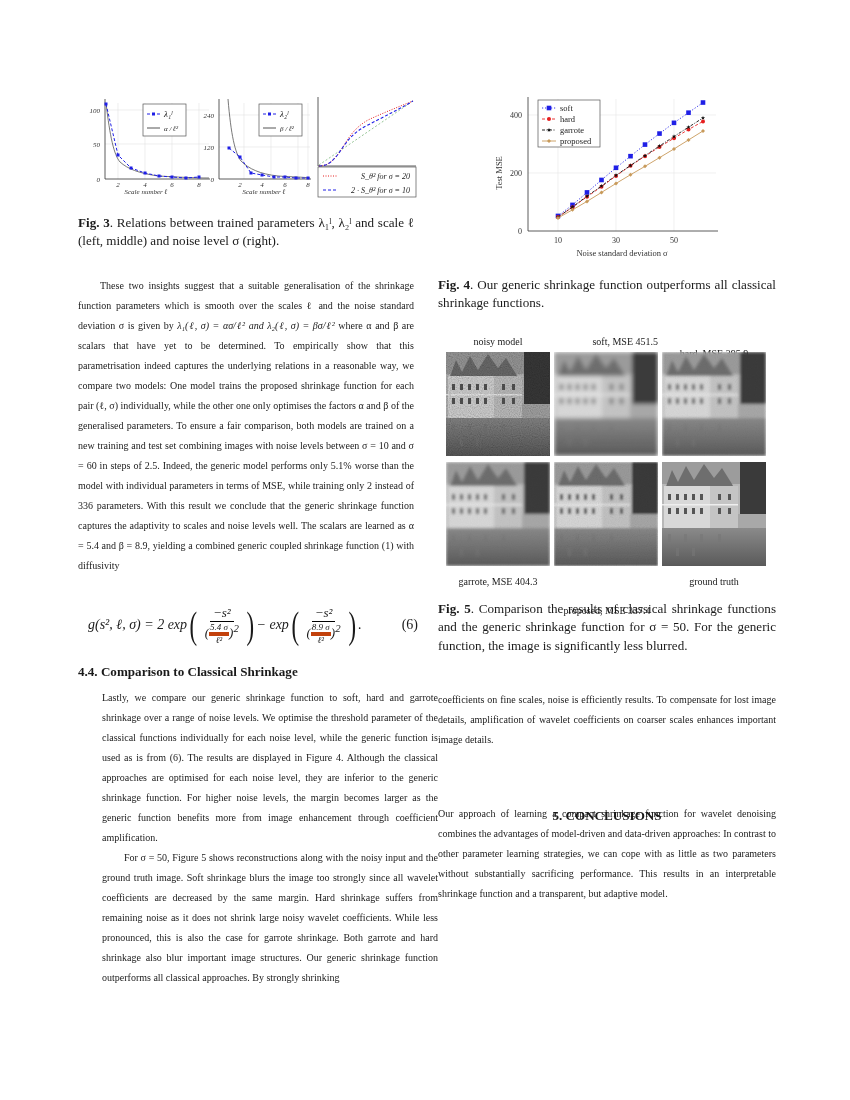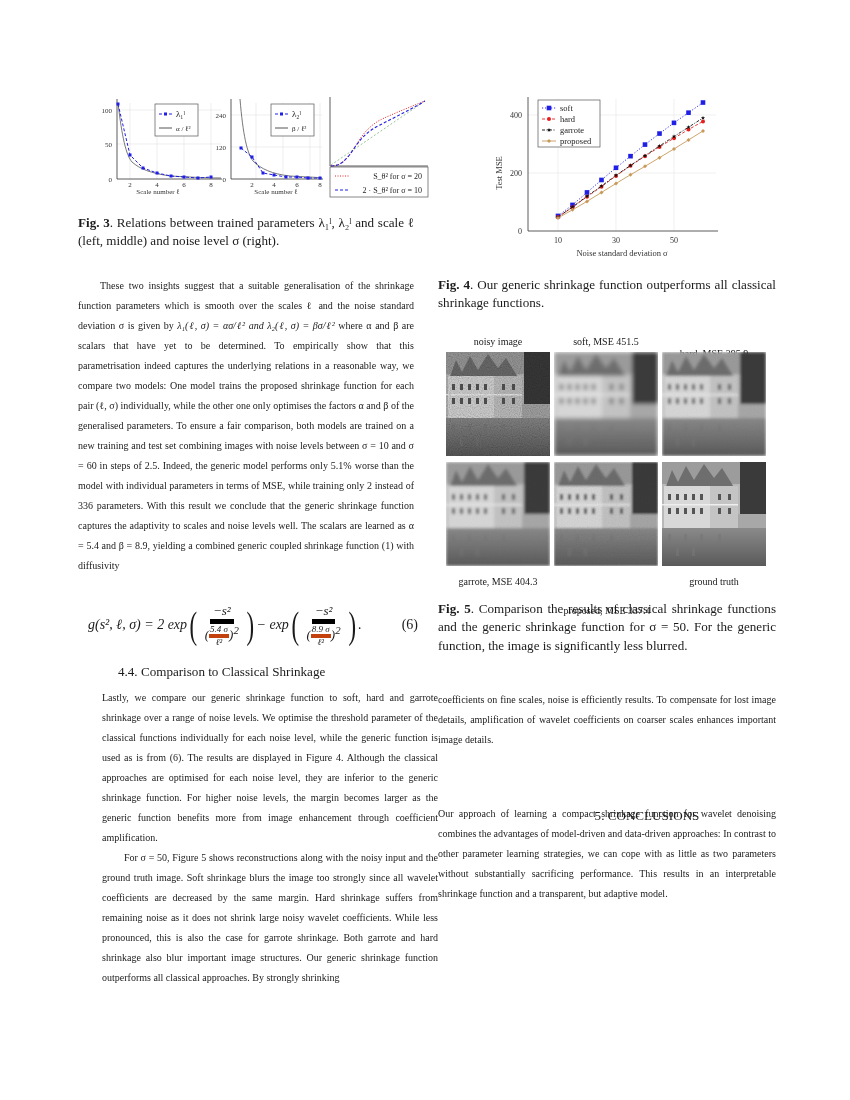--- a/index.html
+++ b/index.html
@@ -4,36 +4,36 @@
 <style>
   html, body { margin: 0; padding: 0; background: #ffffff; }
   body { width: 850px; height: 1100px; position: relative; overflow: hidden;
          font-family: "Liberation Serif", "DejaVu Serif", serif; color: #1a1a1a; }
   .abs { position: absolute; }
   .col-text { font-size: 10px; line-height: 20px; text-align: justify; }
   .col-text p { margin: 0; }
   .indent { text-indent: 22px; }
   .caption { font-size: 13.1px; line-height: 18.4px; text-align: justify; }
   .caption b { font-weight: bold; }
-  .section-h { font-size: 13.1px; font-weight: normal; margin-left: 40px; }
+  .section-h { font-size: 13.1px; font-weight: bold; }
   .fig-label { font-size: 10px; text-align: center; }
   .fig5-img { position: absolute; width: 104px; height: 104px; overflow: hidden; }
   .eq { font-size: 14px; font-style: italic; display:flex; align-items:center; }
   .eq .up { font-style: normal; }
   .frac { display:inline-flex; flex-direction:column; align-items:center; vertical-align: middle; margin: 0 2px; }
-  .frac .num { border-bottom: 5px solid #000000; padding: 0 3px; font-size: 13px; }
+  .frac .num { border-bottom: 1px solid #000000; padding: 0 3px; font-size: 13px; }
   .frac .den { padding: 0 3px; font-size: 13px; }
   .big-paren { font-size: 38px; font-style: normal; font-weight: 100; line-height: 1; transform: scaleX(0.6); display:inline-block; }
   .tiny-frac { display:inline-flex; flex-direction:column; align-items:center; font-size: 9px; line-height: 9px; vertical-align: middle; }
   .tiny-frac .n { border-bottom: 4px solid #c2410c; padding: 0 1px; }
 </style>
 </head>
 <body>
 
-<div class="abs" style="left:90px; top:95px; width:345px; height:105px;">
+<div class="abs" style="left:78px; top:95px; width:345px; height:105px;font-style:italic;">
   <svg width="345" height="105" style="position:absolute; left:0; top:0; font-family:'Liberation Serif', serif;">
 
     <g>
       <g stroke="#e2e2e2" stroke-width="0.6">
         <line x1="40" y1="8" x2="40" y2="84"></line>
           <line x1="67" y1="8" x2="67" y2="84"></line>
         <line x1="94" y1="8" x2="94" y2="84"></line>
           <line x1="121" y1="8" x2="121" y2="84"></line>
         <line x1="27" y1="49" x2="131" y2="49"></line>
           <line x1="27" y1="15" x2="131" y2="15"></line>
@@ -220,22 +220,22 @@
         </g>
     </g>
   </svg>
 </div>
 
 <div class="abs caption" style="left:438px; top:276px; width:338px;">
   <b>Fig. 4</b><span>. Our generic shrinkage function outperforms all classical shrinkage functions.</span>
 </div>
 
 <div class="abs" style="left:446px; top:336px; width:330px; height:260px;">
-  <div class="fig-label abs" style="left:0; top:0; width:104px;">noisy image</div>
-  <div class="fig-label abs" style="left:108px; top:0; width:104px;">soft, MSE 451.5</div>
+  <div class="fig-label abs" style="left:0; top:0; width:104px;">noisy model</div>
+  <div class="fig-label abs" style="left:108px; top:0; width:104px;text-align:right;">soft, MSE 451.5</div>
   <div class="fig-label abs" style="left:216px; top:0; width:104px;margin-top:12px;">hard, MSE 395.9</div>
 
   <div class="fig5-img" style="left:0; top:16px;"><svg width="104" height="104">
       <defs>
         <filter id="f0">
             <feGaussianBlur stdDeviation="0"></feGaussianBlur>
           </filter>
         <filter id="n0" x="0" y="0" width="100%" height="100%">
           <feTurbulence type="fractalNoise" baseFrequency="0.9" numOctaves="1" seed="3"></feTurbulence>
           <feColorMatrix type="saturate" values="0"></feColorMatrix>

